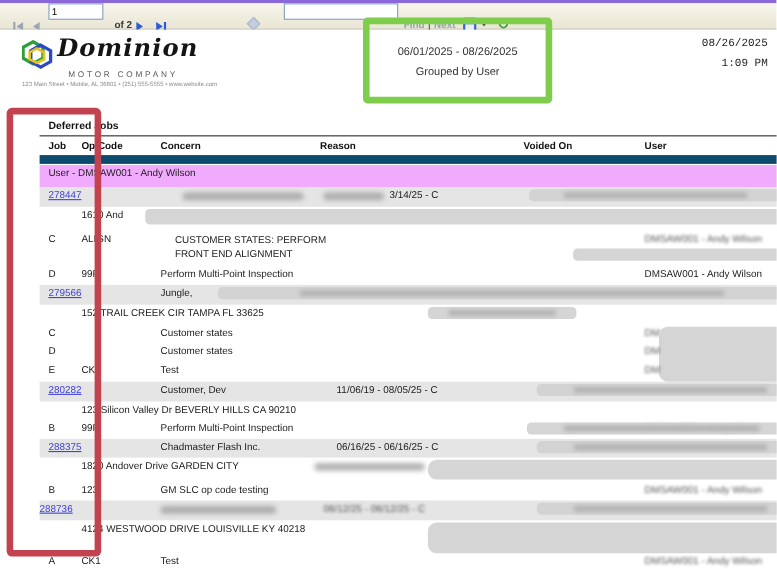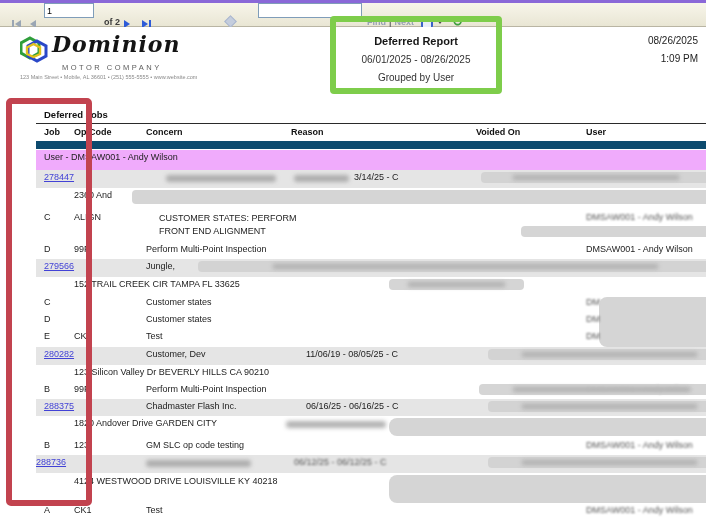--- a/index.html
+++ b/index.html
@@ -41,21 +41,21 @@
   .logo-hex{margin-right:2px;margin-top:2px;}
   .logo-script{font-family:"DejaVu Serif",serif;font-style:italic;font-weight:bold;
     font-size:22px;line-height:22px;color:#141414;letter-spacing:1px;}
   .logo-sub{font-size:7.5px;letter-spacing:2.5px;color:#5c5c5c;margin-top:-2px;margin-left:42px;}
   .logo-addr{font-size:5.5px;color:#8a8a8a;margin-top:2px;}
   .hdr-center{position:absolute;left:330px;top:8px;width:172px;text-align:center;}
   .hdr-title{font-size:11px;font-weight:bold;color:#161616;}
   .hdr-range{font-size:10px;color:#333;margin-top:7px;}
   .hdr-group{font-size:10px;color:#333;margin-top:7px;}
   .hdr-right{position:absolute;right:8px;top:8px;text-align:right;font-size:10px;color:#222;}
-  .hdr-right div{margin-bottom:7px;}
+  .hdr-right div{margin-bottom:7px;font-family:Liberation Mono, monospace;}
 
   
   .table-area{position:absolute;top:79px;left:0;width:706px;padding-left:36px;}
   .section-row{position:relative;height:17px;border-bottom:1px solid #2a2a2a;}
   .section-title{position:absolute;left:8px;top:3px;font-size:9.5px;font-weight:bold;color:#111;}
   .section-count{position:absolute;right:8px;top:3px;font-size:9.5px;font-weight:bold;color:#111;}
   .cols-row{position:relative;height:17px;border-bottom:8px solid #0c4a6e;}
   .colhdr{position:absolute;top:3px;font-size:9px;font-weight:bold;color:#111;white-space:nowrap;}
   #rows{position:relative;margin-top:1px;}
   .trow{position:relative;width:706px;}
@@ -136,21 +136,20 @@
         </svg>
         <div>
           <div class="logo-script">Dominion</div>
         </div>
       </div>
       <div class="logo-sub">MOTOR COMPANY</div>
       <div class="logo-addr">123 Main Street • Mobile, AL 36601 • (251) 555-5555 • www.website.com</div>
     </div>
 
     <div class="hdr-center">
-      <div class="hdr-title">Deferred Report</div>
       <div class="hdr-range">06/01/2025 - 08/26/2025</div>
       <div class="hdr-group">Grouped by User</div>
     </div>
 
     <div class="hdr-right">
       <div>08/26/2025</div>
       <div>1:09 PM</div>
     </div>
 
     <div class="table-area">
@@ -172,21 +171,21 @@
             <span class="cell" style="right: 8px;">8</span>
           </div>
           <div class="trow gray" style="height: 18px;">
             <span class="cell joblink" style="left: 8px;">278447</span>
             <span class="smudge" style="left: 130px; width: 110px;"></span>
             <span class="smudge" style="left: 258px; width: 55px;"></span>
             <span class="cell" style="left: 318px;">3/14/25 - C</span>
             <span class="redact tint" style="left: 445px; width: 230px;"></span>
           </div>
           <div class="trow" style="height: 22px;">
-            <span class="cell" style="left: 38px;">2360 And</span>
+            <span class="cell" style="left: 38px;">1610 And</span>
             <span class="redact" style="left: 96px; width: 580px; height: 14px;"></span>
           </div>
           <div class="trow" style="height: 32px;">
             <span class="cell" style="left: 8px;">C</span>
             <span class="cell" style="left: 38px;">ALIGN</span>
             <span class="cell wrap" style="left: 110px; width: 152px; margin-left: 13px;">CUSTOMER STATES: PERFORM FRONT END ALIGNMENT</span>
             <span class="cell blur" style="left: 550px;">DMSAW001 - Andy Wilson</span>
             <span class="redact" style="left: 485px; width: 190px; top: 16px;"></span>
           </div>
           <div class="trow" style="height: 17px;">

